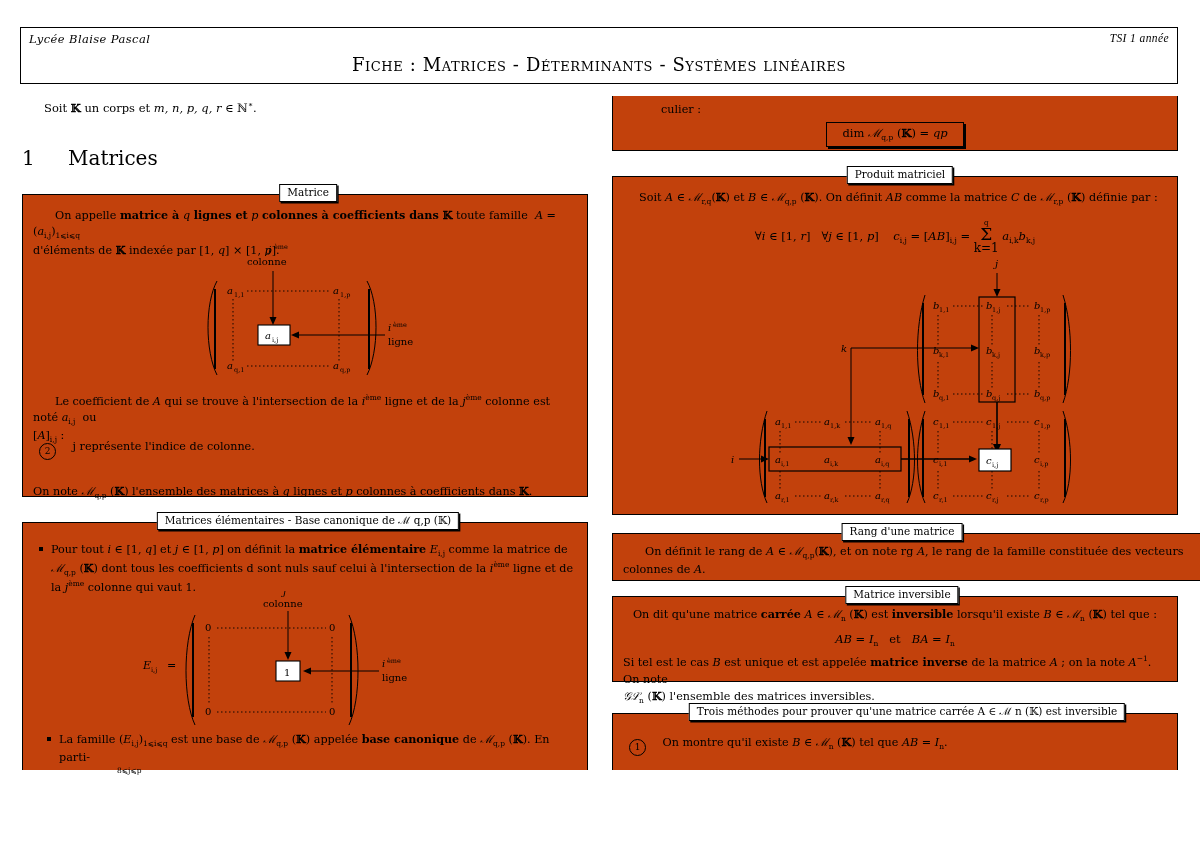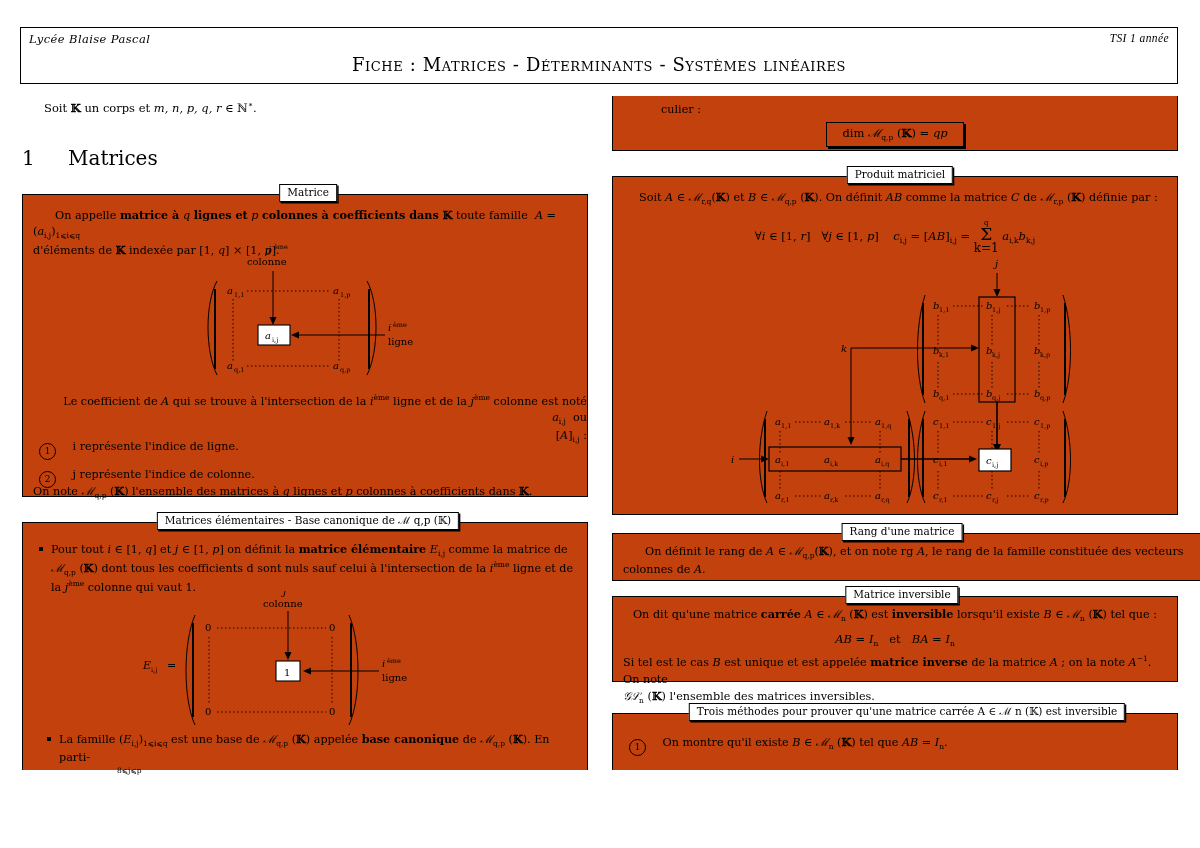--- a/index.html
+++ b/index.html
@@ -164,30 +164,26 @@
           <text x="99" y="101" font-size="6.5">i,j</text>
 
           <line x1="212" y1="94" x2="124" y2="94" stroke="#000" stroke-width="1"></line>
           <polygon points="118,94 126,90.5 126,97.5" fill="#000"></polygon>
           <text x="215" y="90" font-size="10" font-style="italic">i</text>
           <text x="220" y="86" font-size="6.5">ème</text>
           <text x="215" y="104" font-size="10">ligne</text>
         </svg>
       </div>
 
-      <div style="position:absolute;left:10px;right:0;top:198px;text-align:right;">
+      <div style="position:absolute;left:10px;right:10px;top:198px;">
         <span style="margin-left:22px;"></span>Le coefficient de <span class="mi">A</span> qui se trouve à l'intersection de la <span class="mi">i</span><sup>ème</sup> ligne et de la <span class="mi">j</span><sup>ème</sup> colonne est noté <span class="mi">a</span><sub>i,j</sub>&nbsp; ou<br>
         [<span class="mi">A</span>]<sub>i,j</sub> :
       </div>
 
       <div style="position:absolute;left:16px;right:10px;top:237px;">
-        <div class="bulrow">
-          <span class="circnum">1</span>
-          <span class="txt">i représente l'indice de ligne.</span>
-        </div>
         <div class="bulrow">
           <span class="circnum">2</span>
           <span class="txt">j représente l'indice de colonne.</span>
         </div>
       </div>
 
       <div style="position:absolute;left:10px;right:10px;top:288px;">
         On note <span style="font-style:italic;">ℳ</span><sub>q,p</sub> (<b>𝕂</b>) l'ensemble des matrices à <span class="mi">q</span> lignes et <span class="mi">p</span> colonnes à coefficients dans <b>𝕂</b>.
       </div>
     </div>

